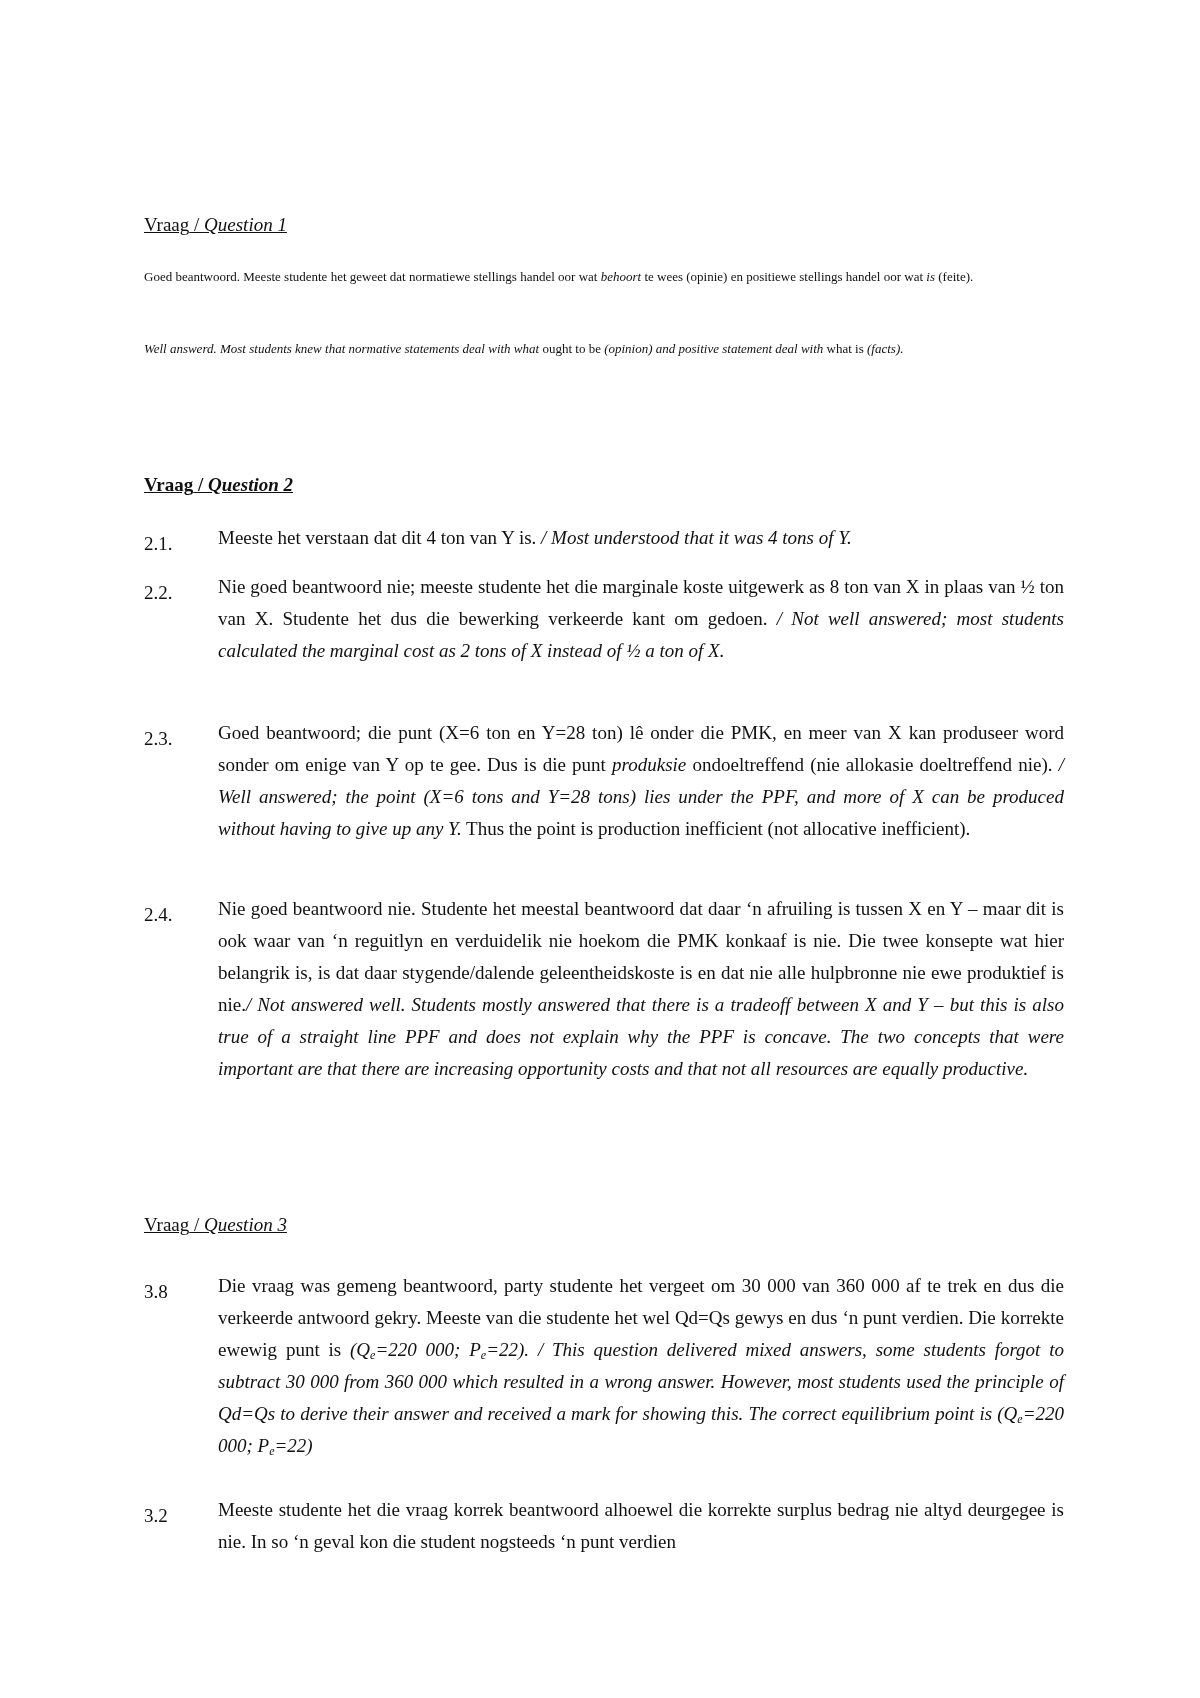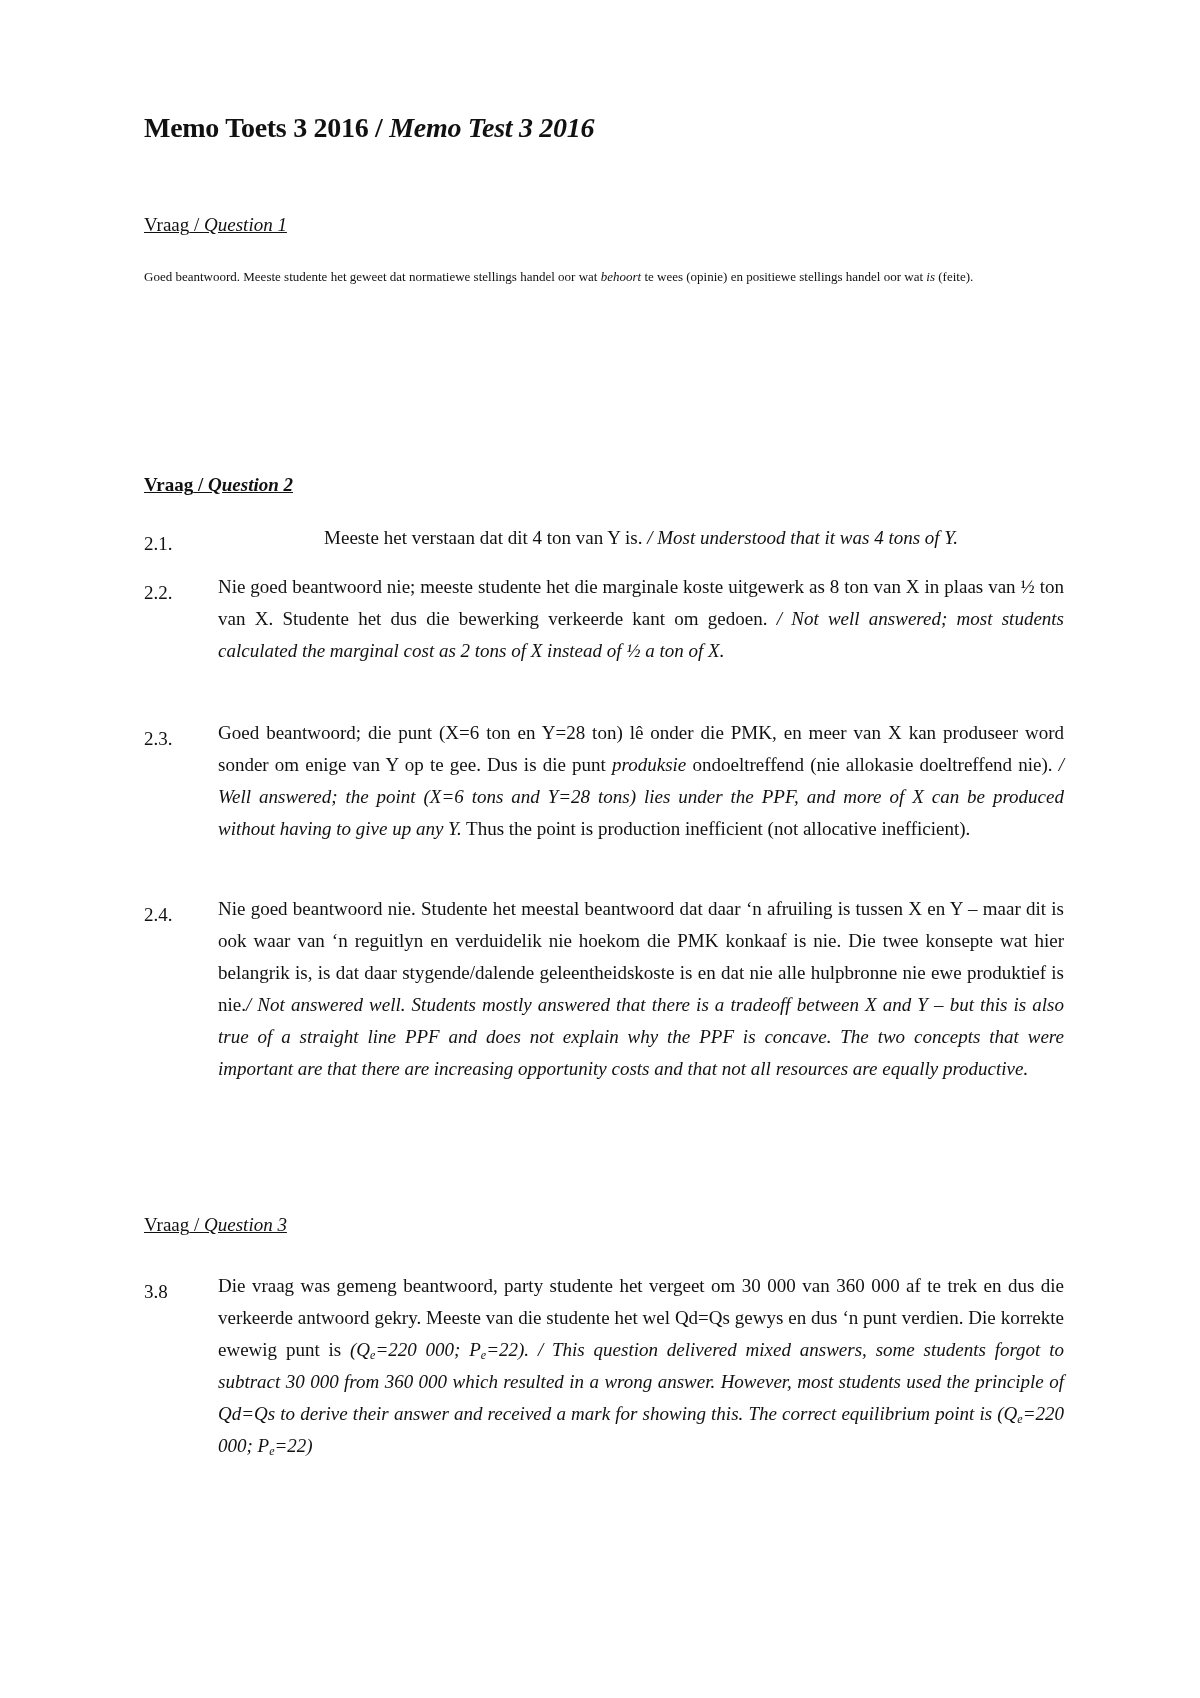--- a/index.html
+++ b/index.html
@@ -15,38 +15,36 @@
   .item .txt { margin-left: 74px; width: 846px; text-align: justify; }
   i, .it { font-style: italic; }
   .ul { }
   sub { font-size: 12px; vertical-align: -3px; line-height: 0; }
 </style>
 </head>
 <body>
 
 <div class="page">
 
-  <div class="title">
-    <span>Memo Toets 3 2016</span><span> / </span><i>Memo Test 3 2016</i>
-  </div>
 
   <div class="qhead" style="top:214px;text-align:right;">
     <span>Vraag</span><span> / </span><i>Question 1</i>
   </div>
 
   <div class="para" style="top:261px;"><span>Goed beantwoord. Meeste studente het geweet dat normatiewe stellings handel oor wat </span><i>behoort</i><span> te wees (opinie) en positiewe stellings handel oor wat </span><i>is</i><span> (feite).</span></div>
 
+  <div class="para" style="top:333px;"><i>Well answerd. Most students knew that normative statements deal with what</i><span> ought to be </span><i>(opinion) and positive statement deal with</i><span> what is </span><i>(facts).</i></div>
 
   <div class="qhead" style="top:474px;font-weight:bold;">
     <span>Vraag</span><span> / </span><i>Question 2</i>
   </div>
 
   <div class="item" style="top:522px;">
     <span class="num">2.1.</span>
-    <div class="txt" style="text-align:center;"><span>Meeste het verstaan dat dit 4 ton van Y is.</span><i> / Most understood that it was 4 tons of Y.</i></div>
+    <div class="txt" style="text-align:left;"><span>Meeste het verstaan dat dit 4 ton van Y is.</span><i> / Most understood that it was 4 tons of Y.</i></div>
   </div>
 
   <div class="item" style="top:571px;">
     <span class="num">2.2.</span>
     <div class="txt"><span>Nie goed beantwoord nie; meeste studente het die marginale koste uitgewerk as 8 ton van X in plaas van ½ ton van X. Studente het dus die bewerking verkeerde kant om gedoen.</span><i> / Not well answered; most students calculated the marginal cost as 2 tons of X instead of ½ a ton of X.</i></div>
   </div>
 
   <div class="item" style="top:717px;">
     <span class="num">2.3.</span>
     <div class="txt"><span>Goed beantwoord; die punt (X=6 ton en Y=28 ton) lê onder die PMK, en meer van X kan produseer word sonder om enige van Y op te gee. Dus is die punt </span><i>produksie</i><span> ondoeltreffend (nie allokasie doeltreffend nie).</span><i> / Well answered; the point (X=6 tons and Y=28 tons) lies under the PPF, and more of X can be produced without having to give up any Y.</i><span> Thus the point is </span><span class="ul">production</span><span> inefficient (not allocative inefficient).</span></div>
@@ -59,14 +57,18 @@
 
   <div class="qhead" style="top:1214px;">
     <span>Vraag</span><span> / </span><i>Question 3</i>
   </div>
 
   <div class="item" style="top:1270px;">
     <span class="num">3.8</span>
     <div class="txt"><span>Die vraag was gemeng beantwoord, party studente het vergeet om 30 000 van 360 000 af te trek en dus die verkeerde antwoord gekry. Meeste van die studente het wel Qd=Qs gewys en dus ‘n punt verdien. Die korrekte ewewig punt is </span><i><span>(Q</span><sub>e</sub><span>=220 000; P</span><sub>e</sub><span>=22).</span></i><i>  / This question delivered mixed answers, some students forgot to subtract 30 000 from 360 000 which resulted in a wrong answer. However, most students used the principle of Qd=Qs to derive their answer and received a mark for showing this. The correct equilibrium point is </i><i><span>(Q</span><sub>e</sub><span>=220 000; P</span><sub>e</sub><span>=22)</span></i></div>
   </div>
 
+  <div class="item" style="top:1494px;">
+    <span class="num">3.2</span>
+    <div class="txt"><span>Meeste studente het die vraag korrek beantwoord alhoewel die korrekte surplus bedrag nie altyd deurgegee is nie. In so ‘n geval kon die student nogsteeds ‘n punt verdien</span></div>
+  </div>
 
 </div>
 
 </body></html>

